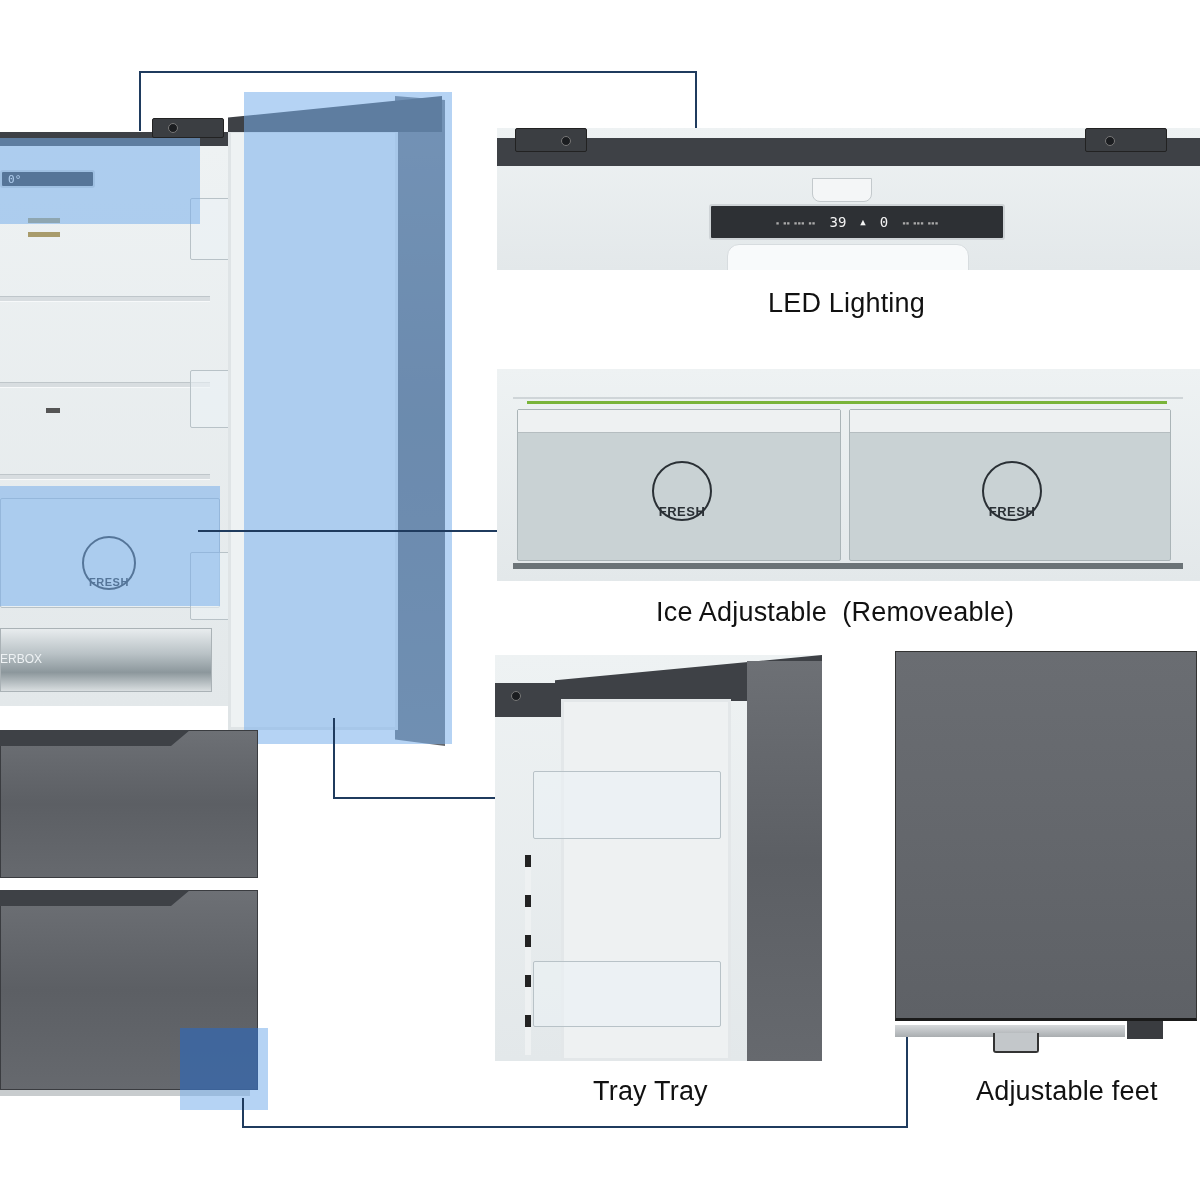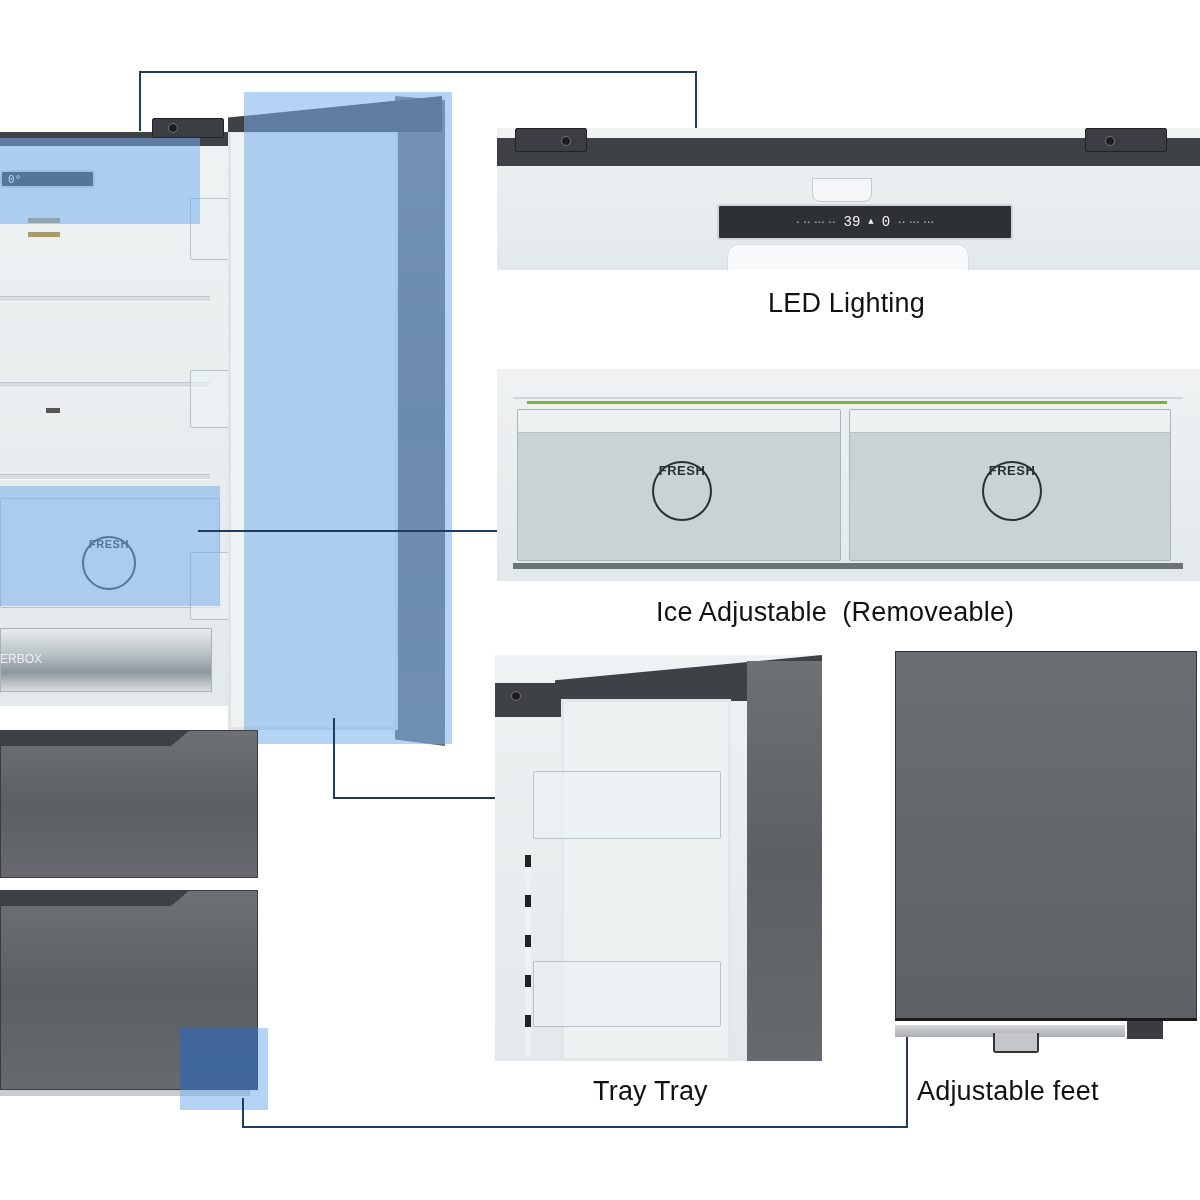--- a/index.html
+++ b/index.html
@@ -8,21 +8,21 @@
   .label { position:absolute; font-size:27px; color:#111; white-space:nowrap; letter-spacing:0.2px; }
   .line-h { position:absolute; height:2px; background:#1f3b5e; }
   .line-v { position:absolute; width:2px; background:#1f3b5e; }
   .hl { position:absolute; background:rgba(120,175,235,0.55); }
   .hl-dark { position:absolute; background:rgba(50,90,150,0.75); }
   .steel { background:linear-gradient(180deg,#6d7075 0%,#5c5f64 50%,#66696e 100%); }
   .steel-dark { background:#3e4146; }
   .interior { background:linear-gradient(180deg,#eef2f3 0%,#e3e8ea 100%); }
   .shelf { position:absolute; height:4px; background:#d8dde0; border-top:1px solid #bfc6ca; border-bottom:1px solid #f7f9fa; }
   .bin { position:absolute; border:1px solid #b8c2c7; background:rgba(235,242,245,0.6); border-radius:2px; }
-  .fresh { position:absolute; width:56px; height:56px; border-radius:50%; border:2px solid #2a3035; display:flex; align-items:flex-start; justify-content:center; font-size:13px; font-weight:bold; color:#2a3035; letter-spacing:0.5px; background:transparent; }
+  .fresh { position:absolute; width:56px; height:56px; border-radius:50%; border:2px solid #2a3035; display:flex; align-items:flex-end; justify-content:center; font-size:13px; font-weight:bold; color:#2a3035; letter-spacing:0.5px; background:transparent; }
   .fresh span { background:inherit; padding:0 2px; }
   .display { position:absolute; background:#2d3034; border:2px solid #cfd4d7; border-radius:3px; color:#f4f4f4; font-family:"DejaVu Sans Mono", monospace; display:flex; align-items:center; justify-content:center; }
   .hinge { position:absolute; background:#3b3e42; border:1px solid #222; border-radius:2px; }
   .screw { position:absolute; width:8px; height:8px; border-radius:50%; background:#1b1d20; border:1px solid #777; }
 </style>
 </head>
 <body>
 
 <div class="abs" style="left:0;top:90px;width:460px;height:1050px;">
 
@@ -89,21 +89,21 @@
 <div class="line-v" style="left:906px;top:1030px;height:98px;"></div>
 
 <div class="abs" style="left:497px;top:128px;width:703px;height:142px;overflow:hidden;">
   <div class="abs interior" style="left:0;top:0;width:703px;height:142px;"></div>
   <div class="abs steel-dark" style="left:0;top:10px;width:703px;height:28px;"></div>
   <div class="hinge" style="left:18px;top:0;width:70px;height:22px;"></div>
   <div class="screw" style="left:64px;top:8px;"></div>
   <div class="hinge" style="left:588px;top:0;width:80px;height:22px;"></div>
   <div class="screw" style="left:608px;top:8px;"></div>
   <div class="abs" style="left:315px;top:50px;width:58px;height:22px;background:#f4f6f7;border:1px solid #c3c9cc;border-radius:0 0 8px 8px;"></div>
-  <div class="display" style="left:220px;top:76px;width:292px;height:32px;font-size:14px;gap:8px;font-family:Liberation Mono, monospace;">
+  <div class="display" style="left:212px;top:76px;width:292px;height:32px;font-size:14px;gap:14px;">
     <span style="font-size:6px;color:#aaa;">▪ ▪▪ ▪▪▪ ▪▪</span>
     <span>39</span>
     <span style="font-size:9px;">▲</span>
     <span>0</span>
     <span style="font-size:6px;color:#aaa;">▪▪ ▪▪▪ ▪▪▪</span>
   </div>
   <div class="abs" style="left:230px;top:116px;width:240px;height:30px;background:#f8fafb;border-radius:12px 12px 0 0;border:1px solid #d7dcdf;"></div>
 </div>
 <div class="label" style="left:768px;top:288px;">LED Lighting</div>
 
@@ -141,13 +141,13 @@
   <div class="abs" style="left:30px;top:200px;width:6px;height:200px;background:repeating-linear-gradient(180deg,#222 0 12px,#eef1f2 12px 40px);"></div>
 </div>
 <div class="label" style="left:593px;top:1076px;">Tray Tray</div>
 
 <div class="abs" style="left:895px;top:651px;width:305px;height:410px;">
   <div class="abs steel" style="left:0;top:0;width:302px;height:370px;border:1px solid #333;border-bottom:3px solid #1a1a1a;box-sizing:border-box;background:linear-gradient(180deg,#6a6d72 0%,#5e6166 100%);"></div>
   <div class="abs" style="left:0;top:374px;width:230px;height:12px;background:linear-gradient(180deg,#d6d9db,#a9adb0);"></div>
   <div class="abs" style="left:98px;top:382px;width:46px;height:20px;background:#c3c7ca;border:2px solid #333;border-top:none;box-sizing:border-box;border-radius:0 0 3px 3px;"></div>
   <div class="abs" style="left:232px;top:370px;width:36px;height:18px;background:#3a3c40;"></div>
 </div>
-<div class="label" style="left:917px;top:1076px;">Adjustable feet</div>
+<div class="label" style="left:976px;top:1076px;">Adjustable feet</div>
 
 </body></html>

